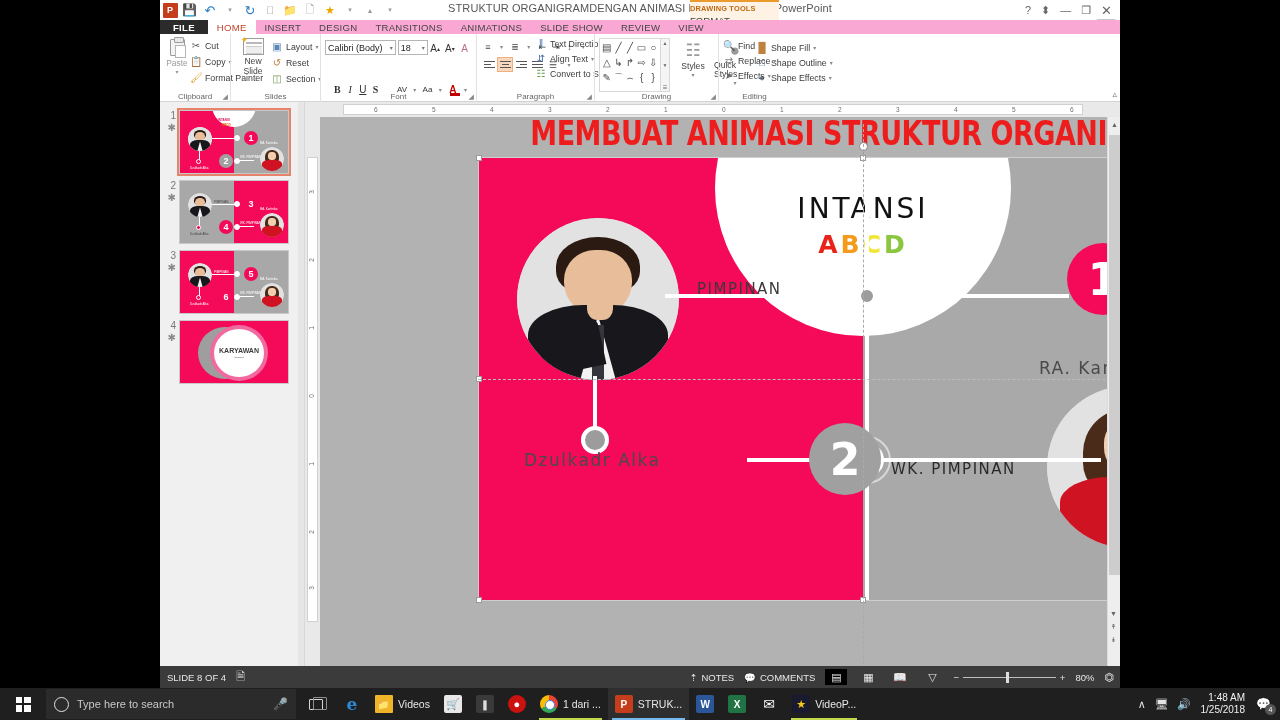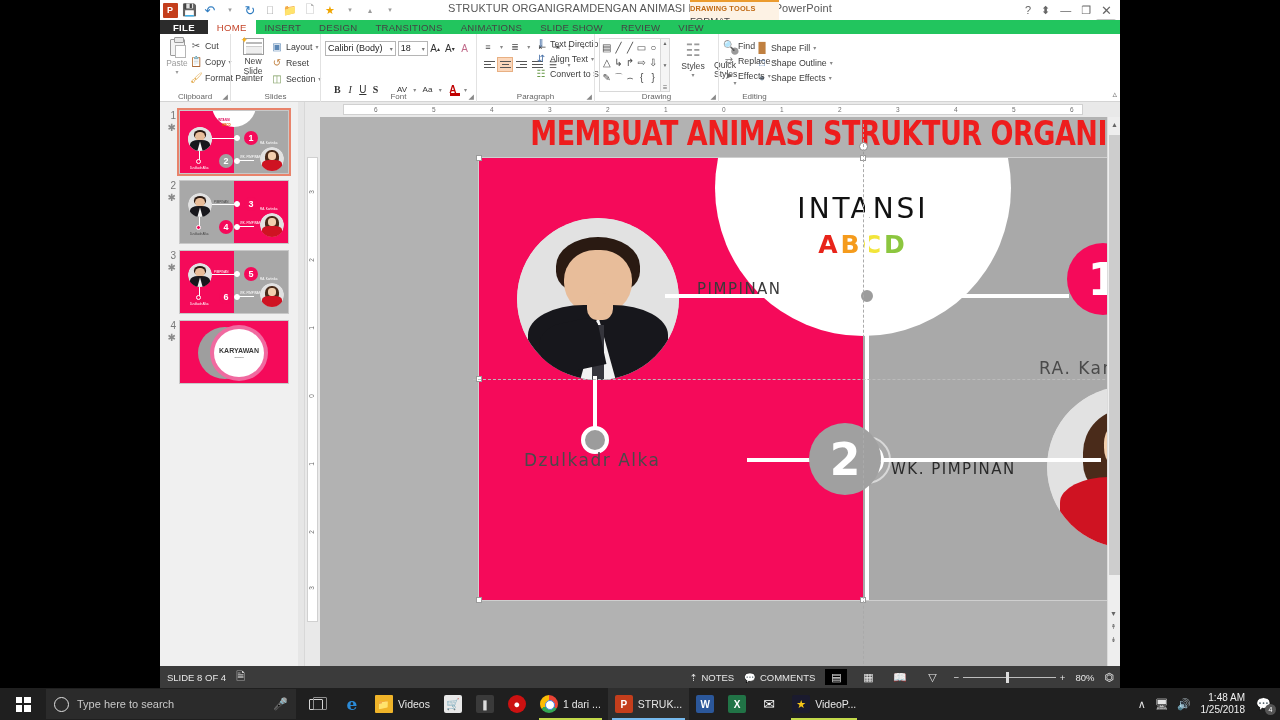--- a/index.html
+++ b/index.html
@@ -83,21 +83,21 @@
     margin-bottom: 6px;
   }
   .avatar-btn .body {
     position: absolute; bottom: 0; width: 13px; height: 6px;
     border-radius: 7px 7px 0 0; background: #fff;
   }
 
   
   .ribbon-tabs {
     position: relative; height: 14px; display: flex; align-items: flex-end;
-    padding-left: 0px; background: #22c55e;
+    padding-left: 0px; background: #f9a8d4;
   }
   .tab {
     font-size: 9.6px; color: #444; padding: 0 9px; display: flex;
     align-items: center; height: 14px; letter-spacing: 0.25px; cursor: default;
   }
   .tab.file { background: #2b2b2b; color: #fff; font-weight: bold; padding: 0 13px; }
   .tab.active { color: #c5452a; background: #fff; }
   .tab-ctx { font-size: 9.6px; color: #444; }
 
   
@@ -667,21 +667,21 @@
               <span class="ico" style="color:#7a9a5a">◫</span>
               <span>Section</span>
               <span style="font-size:6px;color:#888">▾</span>
             </div>
           </div>
         </div>
         <div class="grp-label">Slides</div>
       </div>
 
       <div class="grp g-font">
-        <div class="row" style="padding-top:4px; align-items:center">
+        <div class="row" style="padding-top:4px; align-items:flex-start">
           <div class="fontbox name">
             <span>Calibri (Body)</span>
             <span class="caret">▾</span>
           </div>
           <div class="fontbox size">
             <span>18</span>
             <span class="caret">▾</span>
           </div>
           <div class="fbtn">
               <span>A</span>

